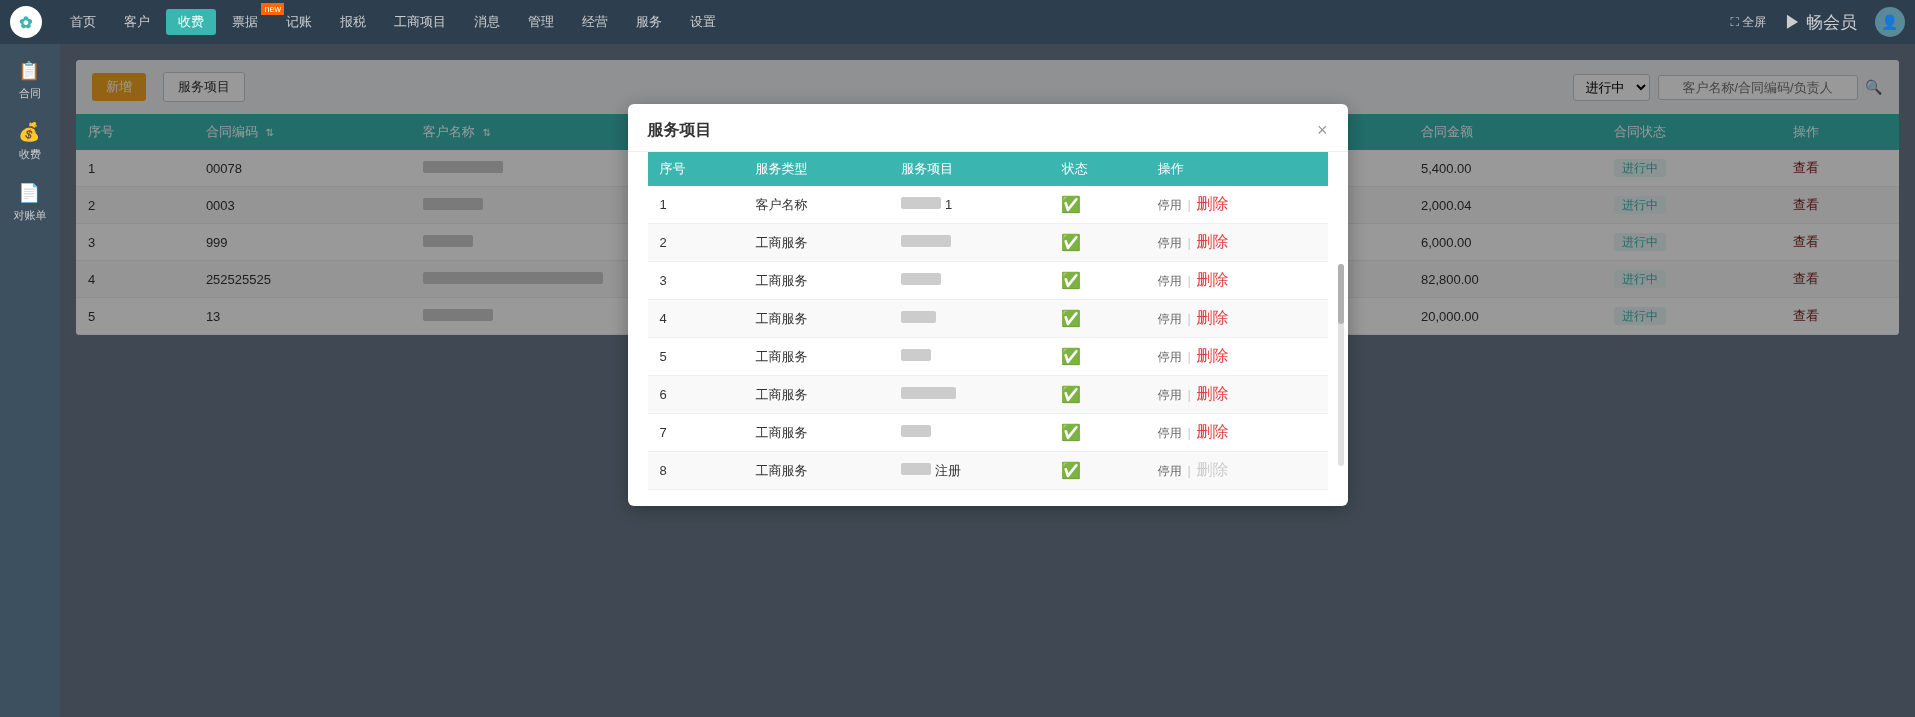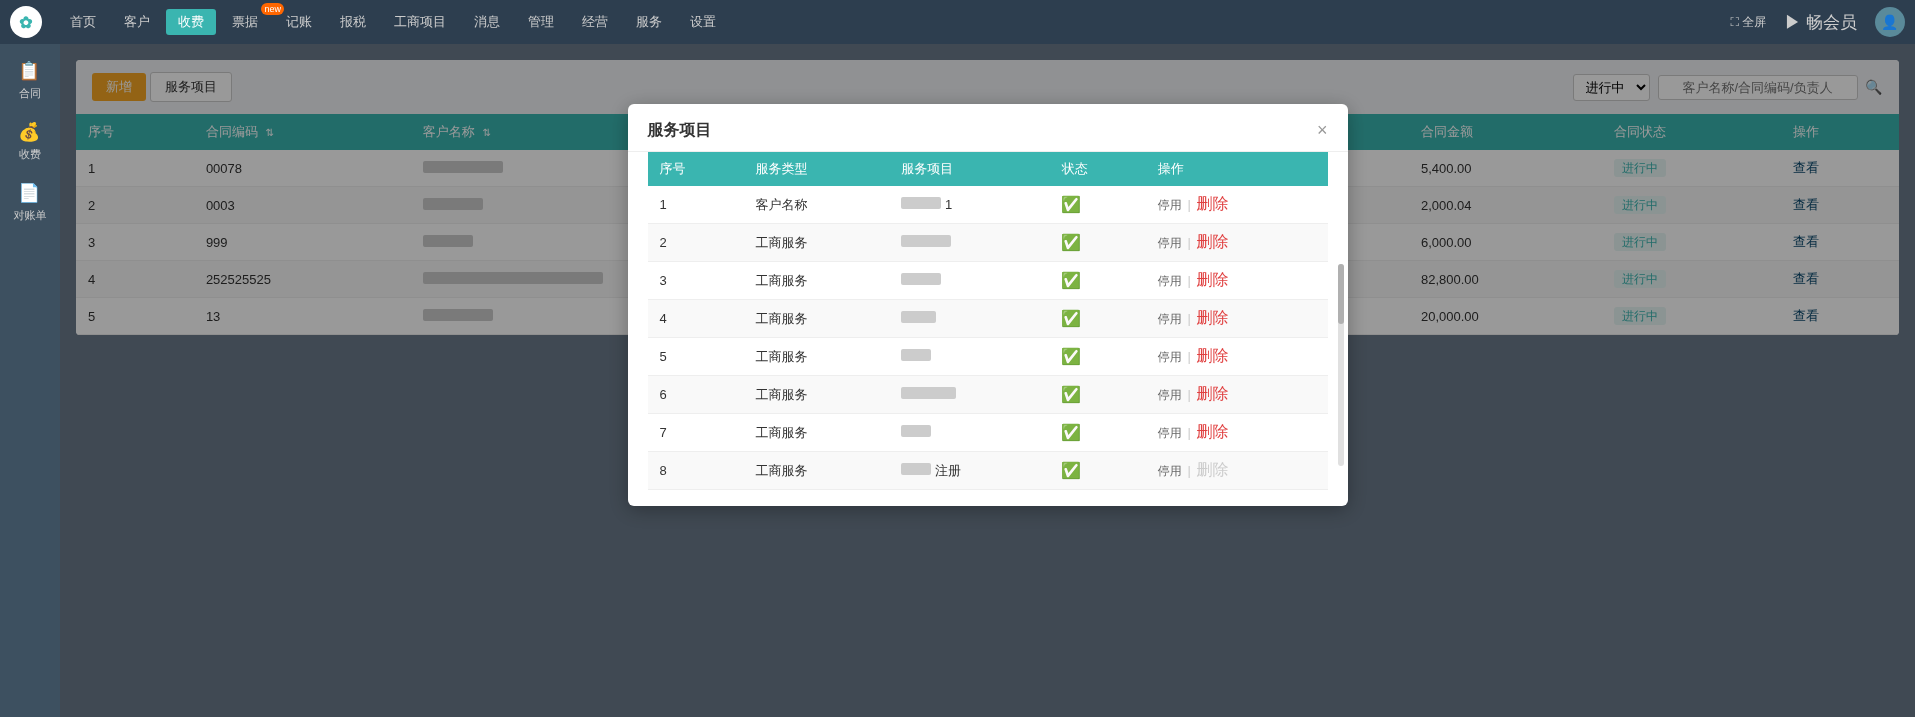--- a/index.html
+++ b/index.html
@@ -25,21 +25,21 @@
     .top-nav .logo-icon { color: #3ab5b0; font-size: 16px; font-weight: bold; }
     .nav-items { display: flex; align-items: center; gap: 4px; flex: 1; }
     .nav-item {
       padding: 4px 12px; cursor: pointer; color: #ccc; border-radius: 3px;
       font-size: 13px; white-space: nowrap;
     }
     .nav-item.active { background: #3ab5b0; color: #fff; }
     .nav-item-badge { position: relative; display: inline-flex; align-items: center; }
     .badge-new {
       background: #ff6600; color: #fff; font-size: 9px;
-      padding: 1px 3px; border-radius: 6px;
+      padding: 1px 3px; border-radius: 0;
       position: absolute; top: -6px; right: -14px;
     }
     .top-nav-right {
       display: flex; align-items: center; gap: 18px; margin-left: auto;
       color: #ccc; font-size: 12px;
     }
     .top-nav-right .avatar {
       width: 30px; height: 30px; border-radius: 50%;
       background: #5a8a9a; display: flex; align-items: center; justify-content: center;
       color: #fff; font-size: 14px;
@@ -63,21 +63,21 @@
     .sidebar-item .si-icon { font-size: 18px; }
 
     
     .main { flex: 1; padding: 16px; background: #6b7a8a; overflow: auto; }
     .content-card {
       background: #f0f2f5; border-radius: 4px; padding: 0; overflow: hidden;
     }
 
     
     .toolbar {
-      display: flex; align-items: center; gap: 4px; padding: 12px 16px;
+      display: flex; align-items: center; gap: 17px; padding: 12px 16px;
       background: #f0f2f5;
     }
     .btn-new-orange {
       background: #f5a623; color: #fff; border: none; padding: 5px 14px;
       border-radius: 3px; cursor: pointer; font-size: 13px;
     }
     .btn-service-item {
       background: #fff; color: #333; border: 1px solid #ccc; padding: 5px 14px;
       border-radius: 3px; cursor: pointer; font-size: 13px;
     }
@@ -97,21 +97,21 @@
     
     .data-table { width: 100%; border-collapse: collapse; }
     .data-table thead tr { background: #3ab5b0; color: #fff; }
     .data-table thead th {
       padding: 9px 12px; text-align: left; font-weight: normal; font-size: 13px;
       white-space: nowrap;
     }
     .data-table tbody tr { background: #fff; border-bottom: 1px solid #eee; }
     .data-table tbody tr:nth-child(even) { background: #f9f9f9; }
     .data-table tbody td { padding: 9px 12px; font-size: 13px; color: #333; }
-    .table-link { color: #0c4a6e; cursor: pointer; }
+    .table-link { color: #7f1d1d; cursor: pointer; }
     .status-badge {
       background: #e8f7f6; color: #3ab5b0; padding: 2px 8px;
       border-radius: 3px; font-size: 12px;
     }
     .blurred { background: #ccc; height: 12px; border-radius: 2px; display: inline-block; }
     .sort-icon { margin-left: 4px; font-size: 10px; }
 
     
     .overlay {
       position: fixed; top: 44px; left: 60px; right: 0; bottom: 0;

